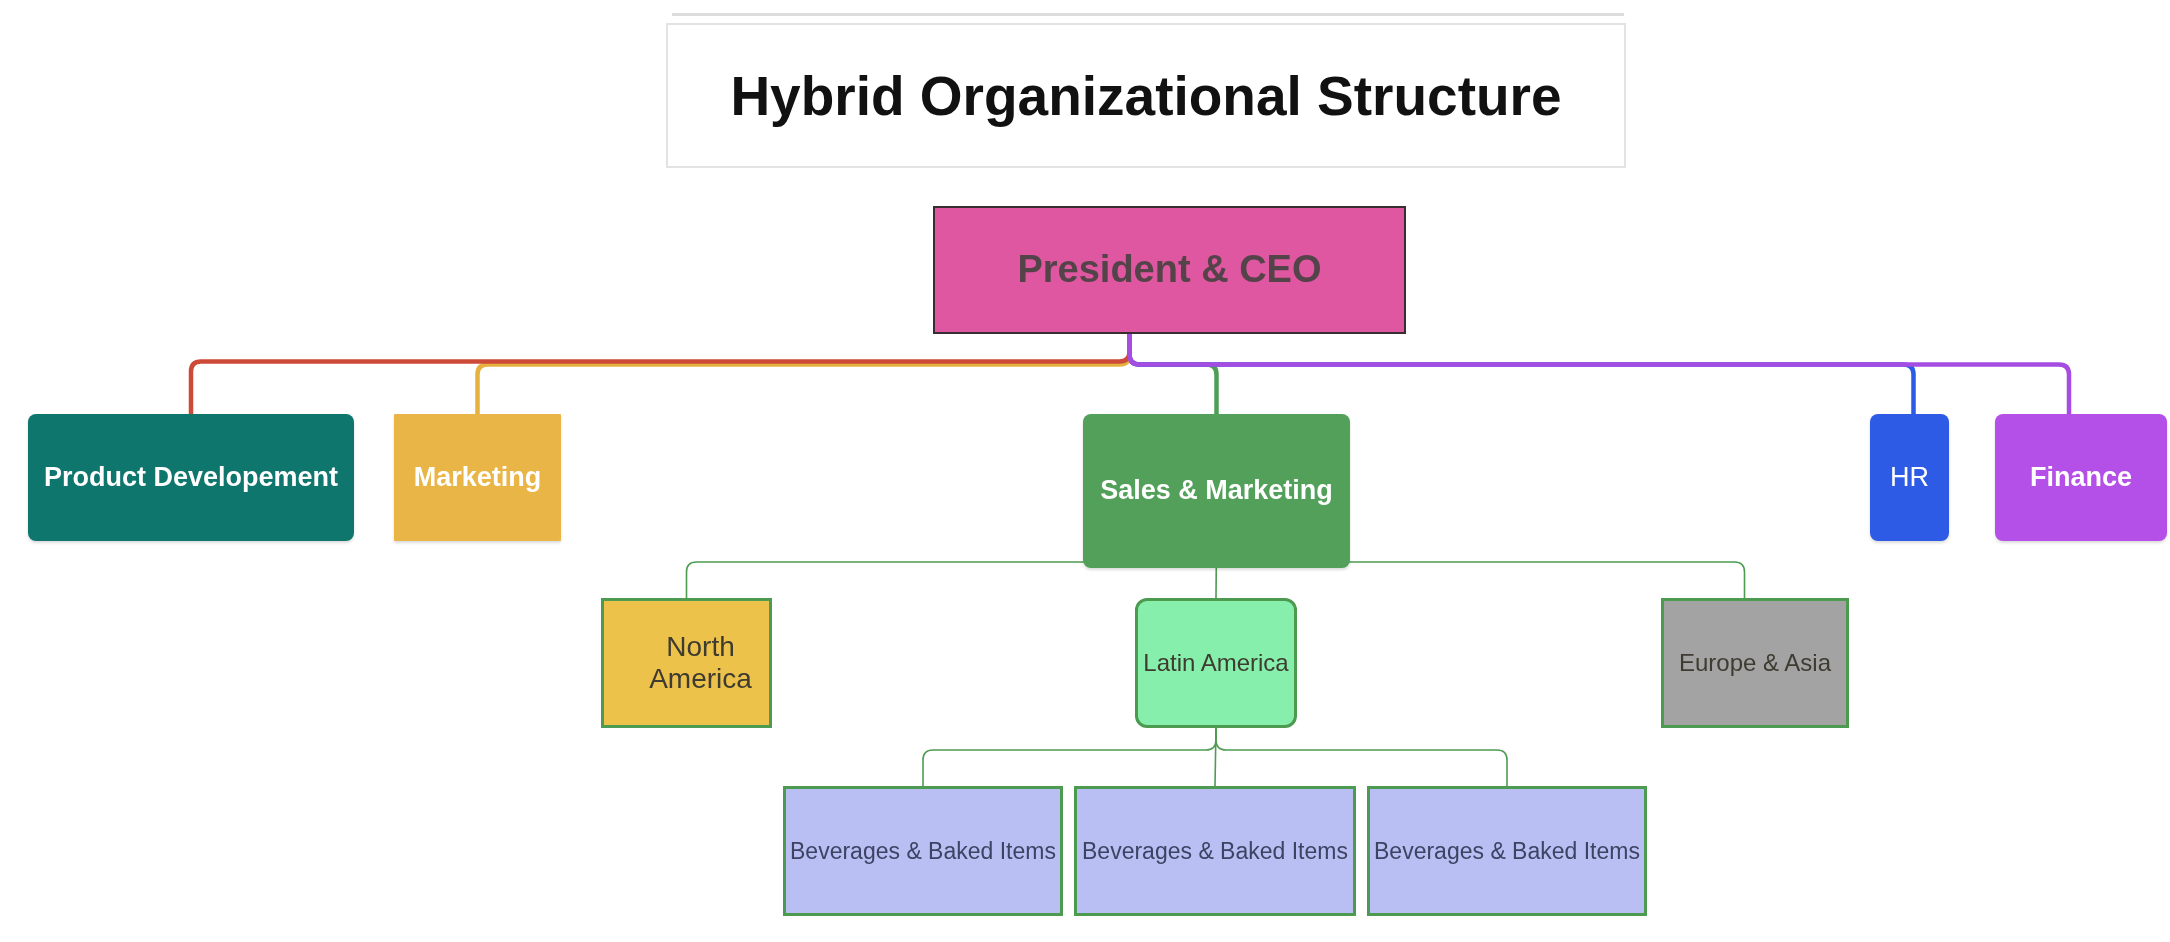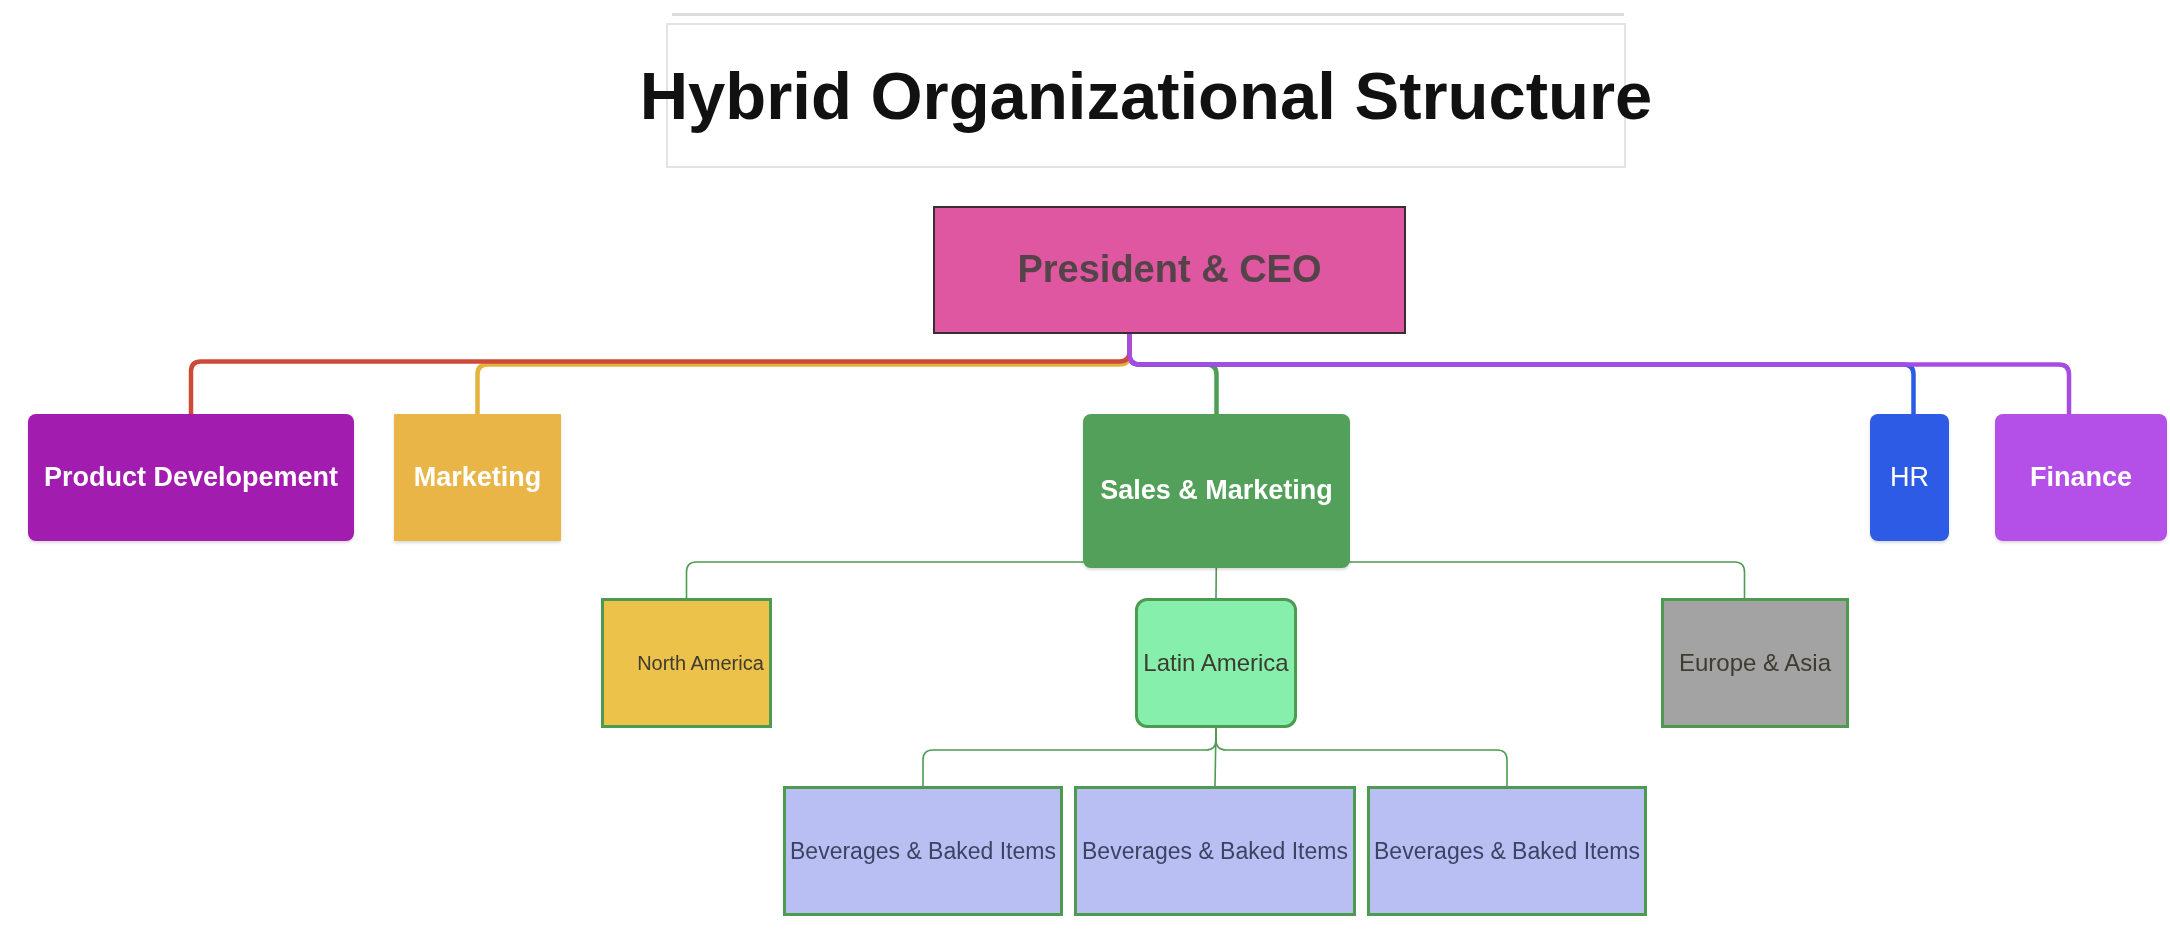--- a/index.html
+++ b/index.html
@@ -33,21 +33,21 @@
     left: 666px; top: 23px;
     width: 960px; height: 145px;
     background: #ffffff;
     border: 2px solid #e3e3e3;
     display: flex;
     align-items: center;
     justify-content: center;
     box-sizing: border-box;
   }
   #title-card .title-text {
-    font-size: 67px;
+    font-size: 55px;
     font-weight: bold;
     color: #111111;
     letter-spacing: 0px;
     white-space: nowrap;
   }
   #top-edge-line {
     position: absolute;
     left: 672px; top: 13px;
     width: 952px; height: 3px;
     background: #dcdcdc;
@@ -74,36 +74,36 @@
     </svg>
 
   <div id="title-card">
     <span class="title-text">Hybrid Organizational Structure</span>
   </div>
 
   <div id="nodes">
       <div class="node" style="left: 933px; top: 206px; width: 473px; height: 128px; background: rgb(223, 87, 160); border-radius: 0px; border: 2px solid rgb(55, 45, 51); color: rgb(84, 67, 73); font-size: 38px; font-weight: bold;">
         <span>President &amp; CEO</span>
       </div>
-      <div class="node shadowed" style="left: 28px; top: 414px; width: 326px; height: 127px; background: #a21caf; border-radius: 8px; color: rgb(255, 255, 255); font-size: 27px; font-weight: bold;">
+      <div class="node shadowed" style="left: 28px; top: 414px; width: 326px; height: 127px; background: #0f766e; border-radius: 8px; color: rgb(255, 255, 255); font-size: 27px; font-weight: bold;">
         <span>Product Developement</span>
       </div>
       <div class="node shadowed" style="left: 394px; top: 414px; width: 167px; height: 127px; background: rgb(233, 181, 70); border-radius: 1px; color: rgb(255, 255, 255); font-size: 27px; font-weight: bold;">
         <span>Marketing</span>
       </div>
       <div class="node shadowed" style="left: 1083px; top: 414px; width: 267px; height: 154px; background: rgb(83, 160, 90); border-radius: 8px; color: rgb(255, 255, 255); font-size: 27px; font-weight: bold;">
         <span>Sales &amp; Marketing</span>
       </div>
       <div class="node shadowed" style="left: 1870px; top: 414px; width: 79px; height: 127px; background: rgb(45, 91, 229); border-radius: 8px; color: rgb(255, 255, 255); font-size: 27px; font-weight: normal;">
         <span>HR</span>
       </div>
       <div class="node shadowed" style="left: 1995px; top: 414px; width: 172px; height: 127px; background: rgb(180, 79, 232); border-radius: 8px; color: rgb(255, 255, 255); font-size: 27px; font-weight: bold;">
         <span>Finance</span>
       </div>
-      <div class="node" style="left: 601px; top: 598px; width: 171px; height: 130px; background: rgb(236, 194, 75); border-radius: 0px; border: 3px solid rgb(77, 154, 81); color: rgb(62, 59, 48); font-size: 20px; padding-left: 28px;">
+      <div class="node" style="left: 601px; top: 598px; width: 171px; height: 130px; background: rgb(236, 194, 75); border-radius: 0px; border: 3px solid rgb(77, 154, 81); color: rgb(62, 59, 48); font-size: 28px; padding-left: 28px;">
         <span>North America</span>
       </div>
       <div class="node" style="left: 1135px; top: 598px; width: 162px; height: 130px; background: #86efac; border-radius: 12px; border: 3px solid rgb(77, 154, 81); color: rgb(62, 59, 48); font-size: 24px;">
         <span>Latin America</span>
       </div>
       <div class="node" style="left: 1661px; top: 598px; width: 188px; height: 130px; background: #a3a3a3; border-radius: 0px; border: 3px solid rgb(77, 154, 81); color: rgb(62, 59, 48); font-size: 24px;">
         <span>Europe &amp; Asia</span>
       </div>
       <div class="node" style="left: 783px; top: 786px; width: 280px; height: 130px; background: rgb(185, 190, 243); border-radius: 0px; border: 3px solid rgb(77, 154, 81); color: rgb(61, 67, 99); font-size: 23px;">
         <span>Beverages &amp; Baked Items</span>

